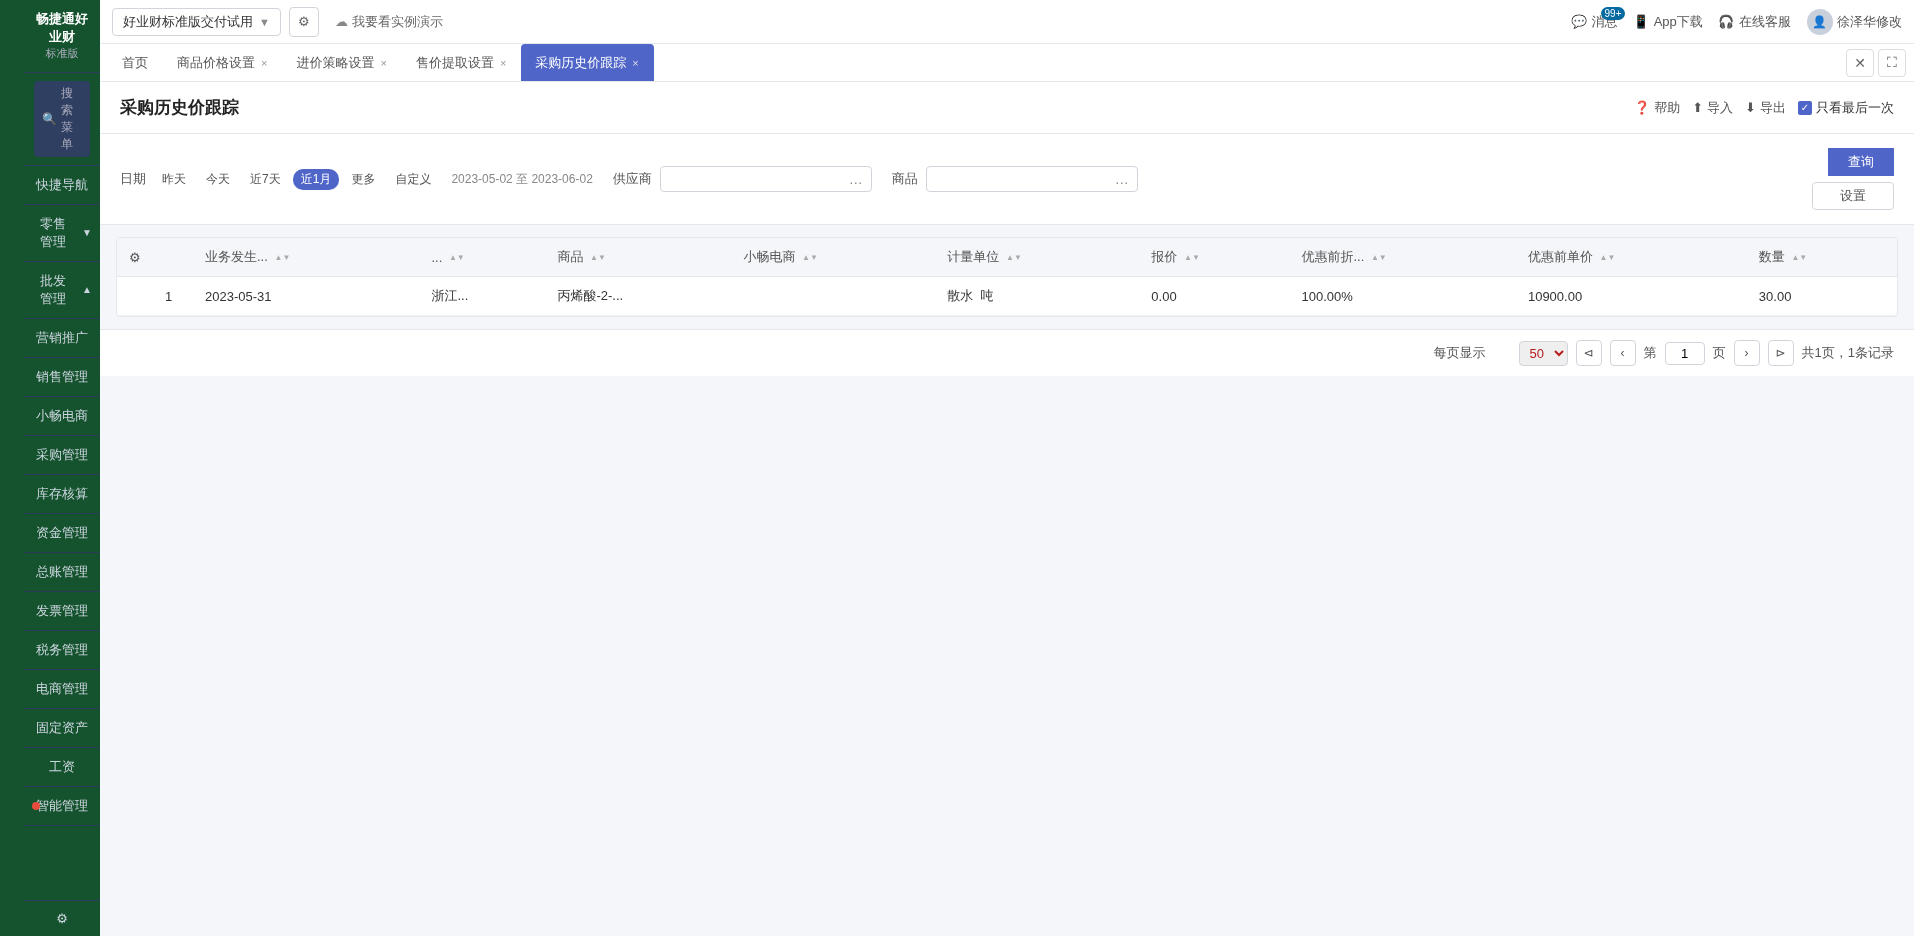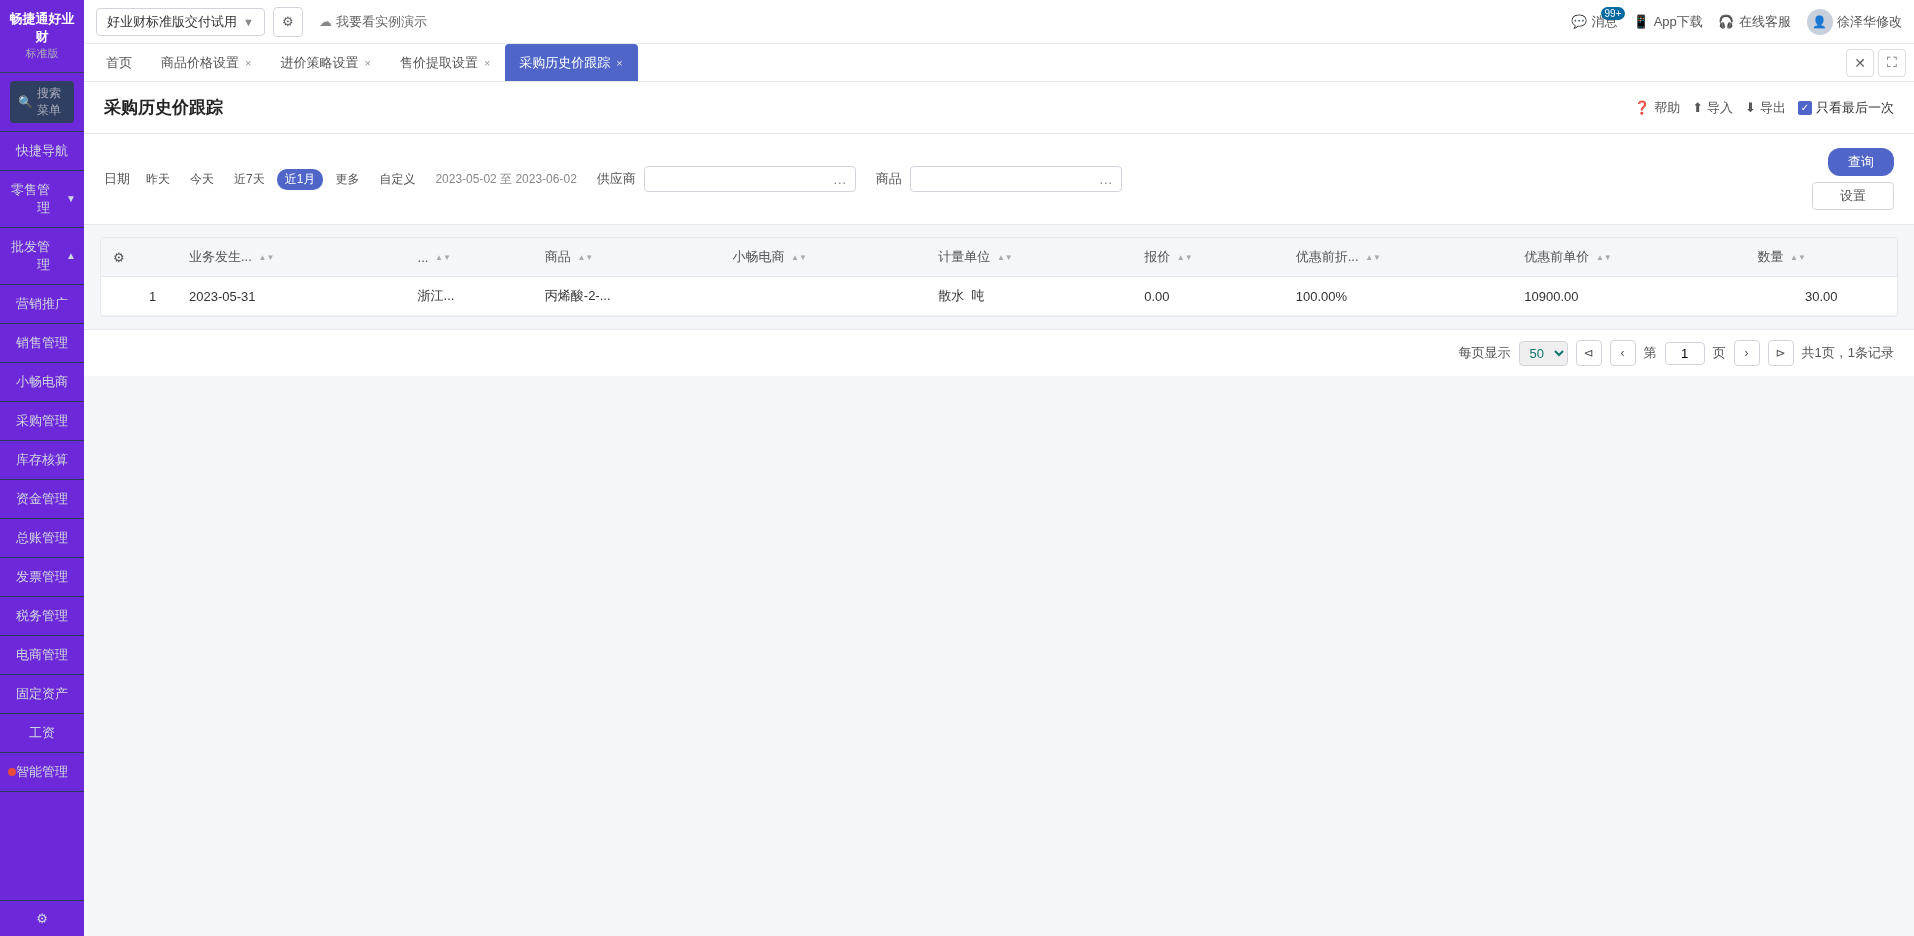--- a/index.html
+++ b/index.html
@@ -1,27 +1,28 @@
 <!DOCTYPE html>
 <html><head>
   <meta charset="utf-8">
   <style>
     * { box-sizing: border-box; margin: 0; padding: 0; font-family: 'Microsoft YaHei', '微软雅黑', sans-serif; }
     body { background: #f0f2f5; font-size: 13px; color: #333; display: flex; height: 936px; overflow: hidden; }
 
     
     .sidebar {
-      width: 84px;
-      background: #6d28d9;
+      width: 100px;
+      background: #14532d;
       color: #cdd5e0;
       display: flex;
       flex-direction: column;
       flex-shrink: 0;
       height: 100%;
       overflow-y: auto;
+      padding-left: 24px;
     }
     .sidebar-logo {
       padding: 10px 8px;
       border-bottom: 1px solid #2e3f61;
       text-align: center;
       color: #fff;
       font-size: 12px;
       line-height: 1.4;
     }
     .sidebar-logo .logo-title { font-size: 13px; font-weight: bold; }
@@ -333,21 +334,21 @@
     .filter-actions {
       display: flex;
       flex-direction: column;
       gap: 6px;
       margin-left: auto;
     }
     .btn-primary {
       background: #5065c8;
       color: #fff;
       border: none;
-      border-radius: 12px;
+      border-radius: 0;
       padding: 5px 20px;
       cursor: pointer;
       font-size: 13px;
       margin-left: 16px;
     }
     .btn-secondary {
       background: #fff;
       color: #555;
       border: 1px solid #d1d5db;
       border-radius: 4px;
@@ -413,21 +414,22 @@
       border-top: 1px solid #e5e7eb;
       gap: 8px;
       font-size: 13px;
       color: #555;
     }
     .per-page-select {
       border: 1px solid #d1d5db;
       border-radius: 4px;
       padding: 3px 6px;
       font-size: 13px;
-      color: #0f766e;
+      color: #b91c1c;
+      margin-left: 25px;
     }
     .pag-btn {
       width: 26px;
       height: 26px;
       border: 1px solid #d1d5db;
       border-radius: 4px;
       background: #fff;
       cursor: pointer;
       display: flex;
       align-items: center;
@@ -705,21 +707,21 @@
             <td>浙江...</td>
             <td>丙烯酸-2-...</td>
             <td></td>
             <td>
               <span>散水</span>&nbsp;
               <span>吨</span>
             </td>
             <td>0.00</td>
             <td>100.00%</td>
             <td>10900.00</td>
-            <td style="text-align:center;">30.00</td>
+            <td style="text-align:left;">30.00</td>
           </tr>
         </tbody>
       </table>
     </div>
 
     <div class="pagination-area">
       <span>每页显示</span>
       <select class="per-page-select">
         <option>50</option>
       </select>

